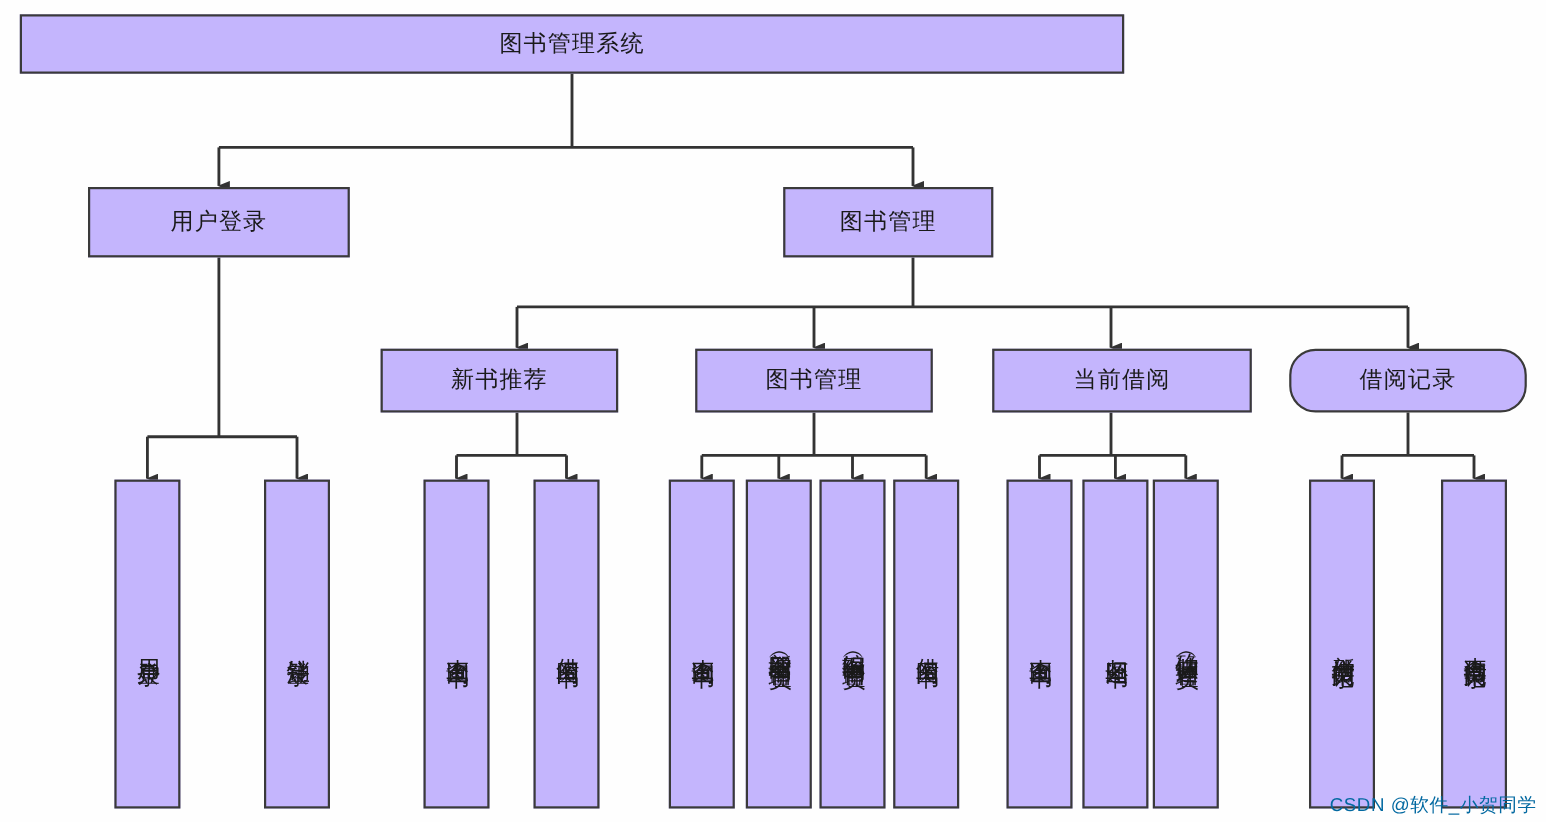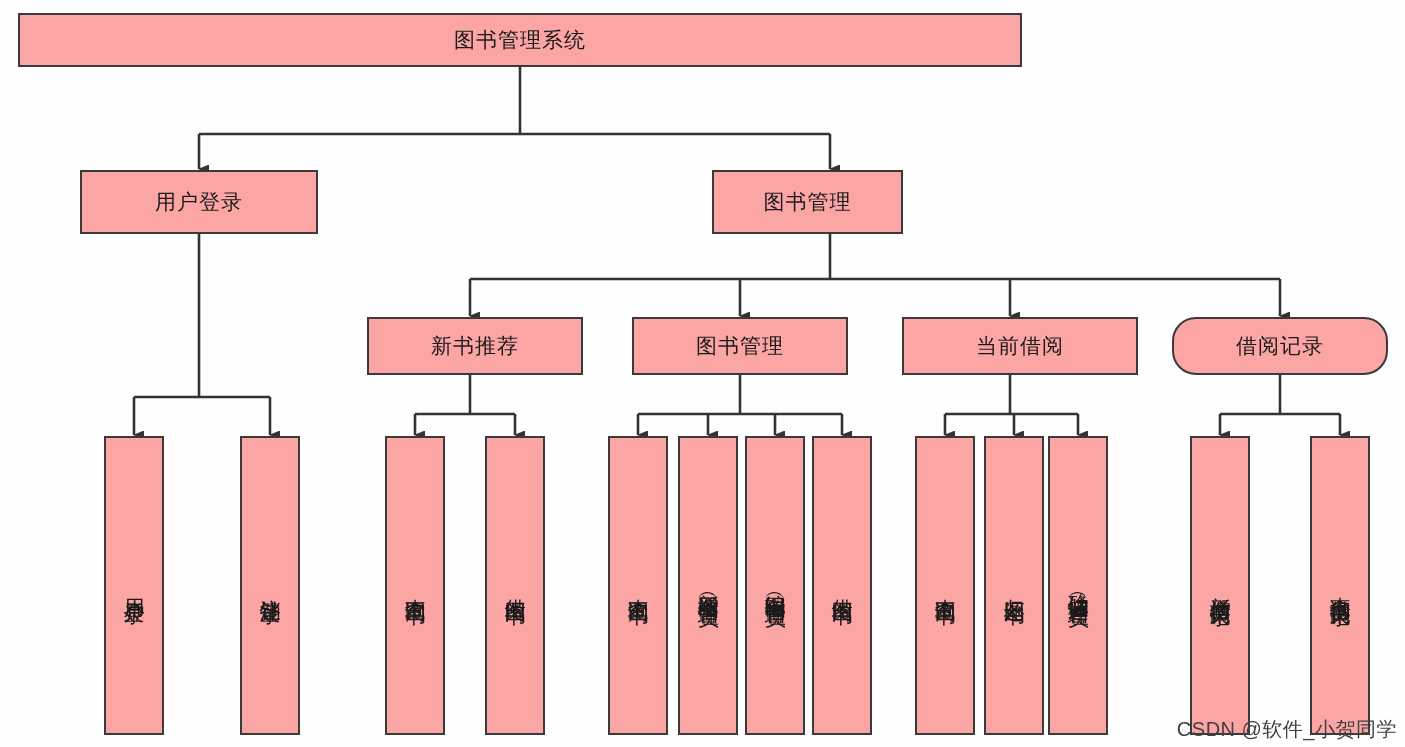--- a/index.html
+++ b/index.html
@@ -5,36 +5,36 @@
   html,body{margin:0;padding:0;background:#ffffff;}
   body{
     width:1405px;height:747px;overflow:hidden;
     font-family:"Liberation Sans","DejaVu Sans",sans-serif;
     background:#fefefe;
   }
   #stage{position:relative;width:1405px;height:747px;background:#fefefe;}
   svg.links{position:absolute;left:0;top:0;width:1405px;height:747px;}
   .node{
     position:absolute;box-sizing:border-box;
-    background:#fca5a5;border:2px solid #3a3a3a;
+    background:#c4b5fd;border:2px solid #3a3a3a;
     display:flex;align-items:center;justify-content:center;
     color:#1a1a1a;
   }
   .node.horiz{font-size:21px;line-height:1.1;letter-spacing:1px;}
   .node.vert{
     writing-mode:vertical-rl;text-orientation:upright;
     font-size:21px;line-height:1.45;letter-spacing:2px;
     padding-top:6px;padding-bottom:6px;
     justify-content:center;align-items:center;
   }
   .node .lbl{display:block;white-space:pre;text-align:center;}
   .node.vert .lbl{white-space:normal;}
   .watermark{
     position:absolute;right:8px;bottom:4px;
-    font-size:20px;color:#404040;letter-spacing:0.5px;
+    font-size:17px;color:#0369a1;letter-spacing:0.5px;
     user-select:none;white-space:nowrap;
   }
 </style>
 </head>
 <body>
 
 <div id="stage">
   <svg class="links" viewBox="0 0 1405 747">
     <defs>
       <marker id="arrow" markerWidth="9" markerHeight="11" refX="4.5" refY="10" orient="auto" markerUnits="userSpaceOnUse">
@@ -81,21 +81,21 @@
   <div id="nodes">
       <div class="node horiz" style="left: 18px; top: 13px; width: 1004px; height: 54px;">
         <span class="lbl">图书管理系统</span>
       </div>
       <div class="node horiz" style="left: 80px; top: 170px; width: 238px; height: 64px;">
         <span class="lbl">用户登录</span>
       </div>
       <div class="node horiz" style="left: 712px; top: 170px; width: 191px; height: 64px;">
         <span class="lbl">图书管理</span>
       </div>
-      <div class="node horiz" style="left: 367px; top: 317px; width: 216px; height: 58px;">
+      <div class="node horiz" style="left: 346px; top: 317px; width: 216px; height: 58px;">
         <span class="lbl">新书推荐</span>
       </div>
       <div class="node horiz" style="left: 632px; top: 317px; width: 216px; height: 58px;">
         <span class="lbl">图书管理</span>
       </div>
       <div class="node horiz" style="left: 902px; top: 317px; width: 236px; height: 58px;">
         <span class="lbl">当前借阅</span>
       </div>
       <div class="node horiz" style="left: 1172px; top: 317px; width: 216px; height: 58px; border-radius: 24px;">
         <span class="lbl">借阅记录</span>

